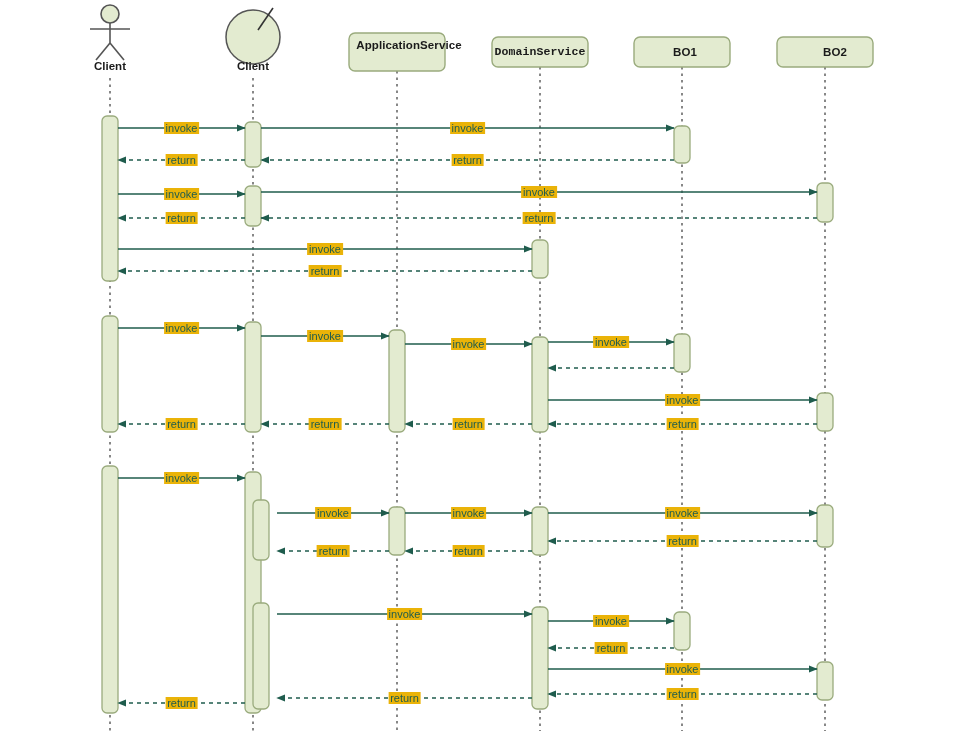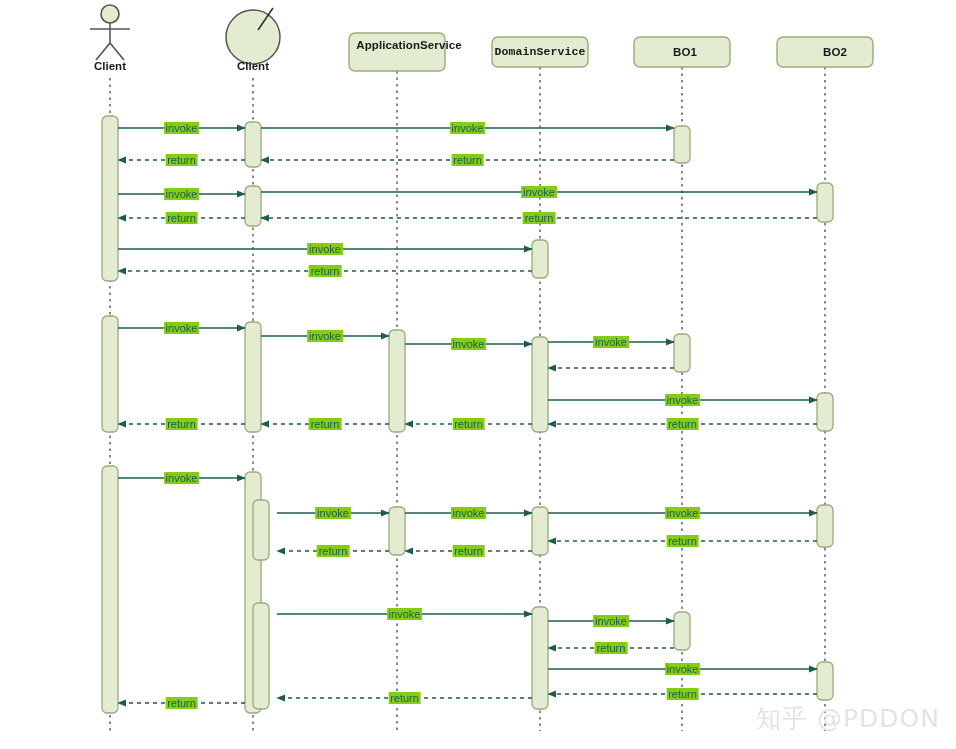--- a/index.html
+++ b/index.html
@@ -10,21 +10,21 @@
   .hdr-label{
     position:absolute;text-align:center;font-weight:bold;color:#1a1a1a;
     font-size:11.5px;line-height:14px;letter-spacing:.1px;
   }
   .actor-name{
     position:absolute;text-align:center;font-weight:bold;color:#1a1a1a;
     font-size:11.5px;line-height:13px;
   }
   .msg-label{
     position:absolute;font-size:11px;color:#1f5c4d;white-space:nowrap;
-    transform:translate(-50%,-50%);background:#84cc16;padding:0 2px;
+    transform:translate(-50%,-50%);background:#eab308;padding:0 2px;
   }
   .watermark{
     position:absolute;right:16px;bottom:14px;font-size:25px;color:#e3e3e3;
     font-family:"DejaVu Sans",sans-serif;letter-spacing:1px;pointer-events:none;
     white-space:nowrap;
   }
 </style>
 </head>
 <body>
 
@@ -162,14 +162,13 @@
       <div class="msg-label" style="left: 333px; top: 551px;">return</div>
       <div class="msg-label" style="left: 404.5px; top: 614px;">invoke</div>
       <div class="msg-label" style="left: 611px; top: 621px;">invoke</div>
       <div class="msg-label" style="left: 611px; top: 648px;">return</div>
       <div class="msg-label" style="left: 682.5px; top: 669px;">invoke</div>
       <div class="msg-label" style="left: 682.5px; top: 694px;">return</div>
       <div class="msg-label" style="left: 404.5px; top: 698px;">return</div>
       <div class="msg-label" style="left: 181.5px; top: 703px;">return</div>
     </div>
 
-  <div class="watermark">知乎 @PDDON</div>
 </div>
 
 </body></html>

